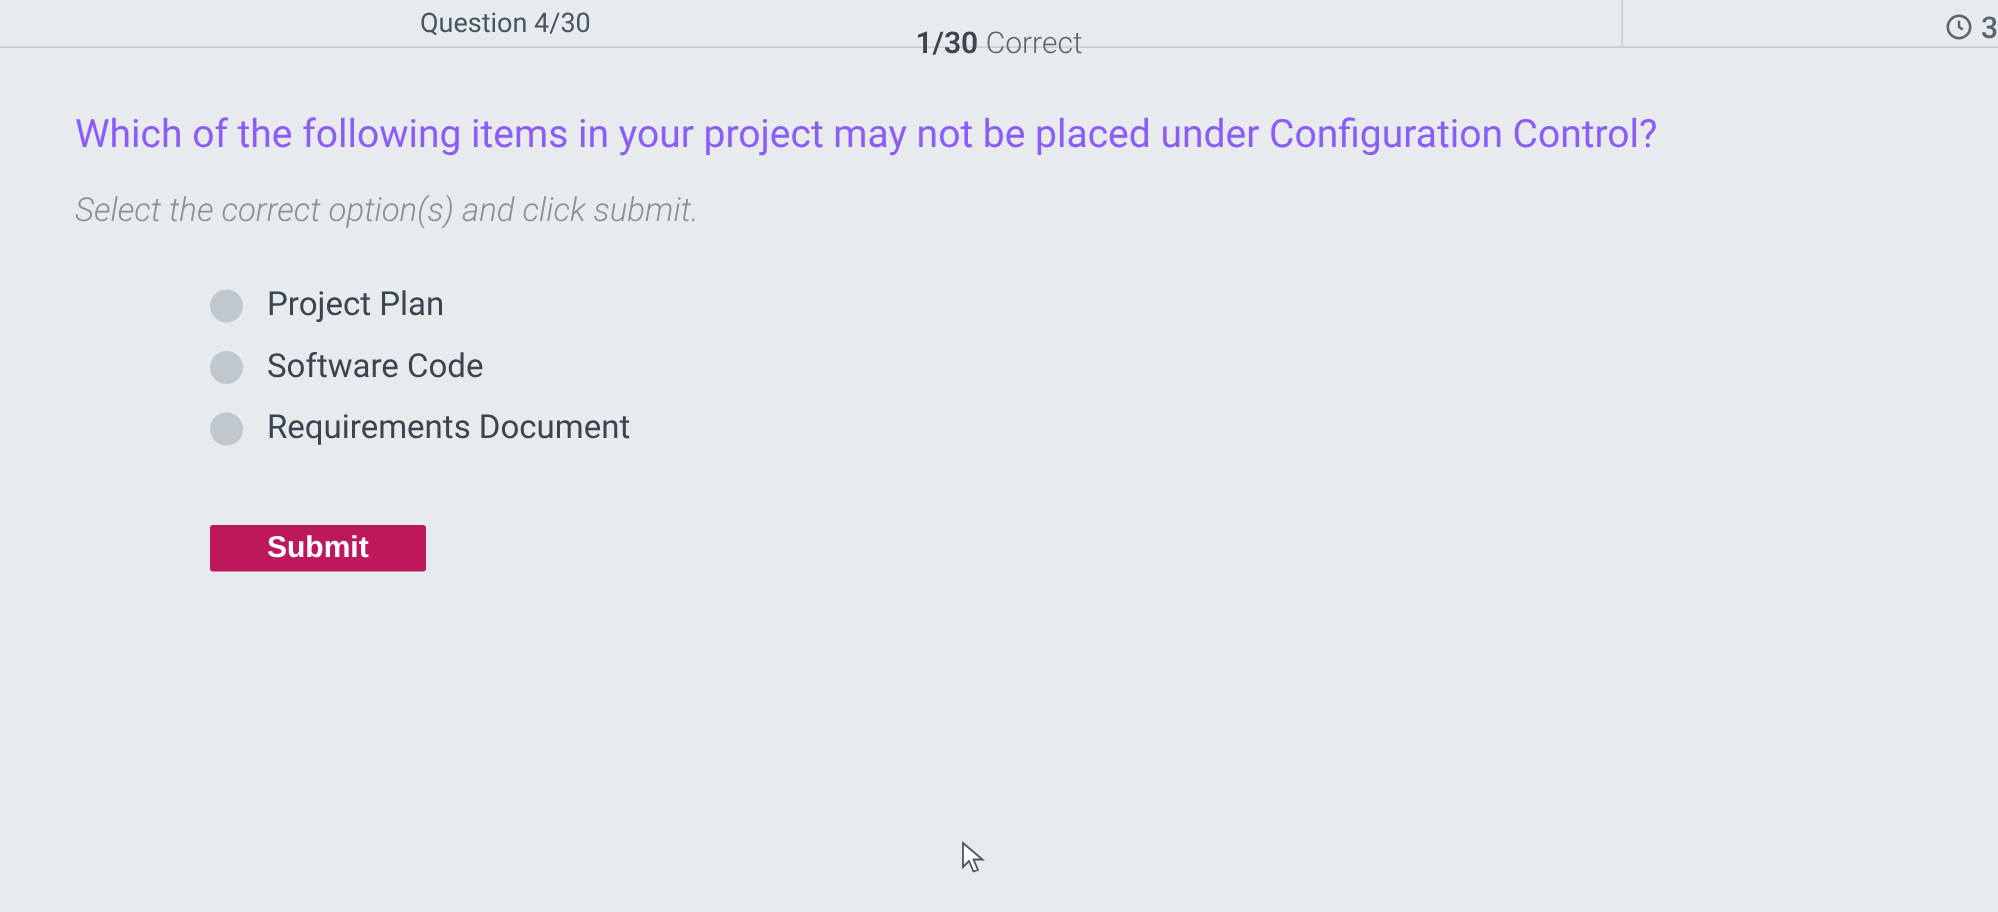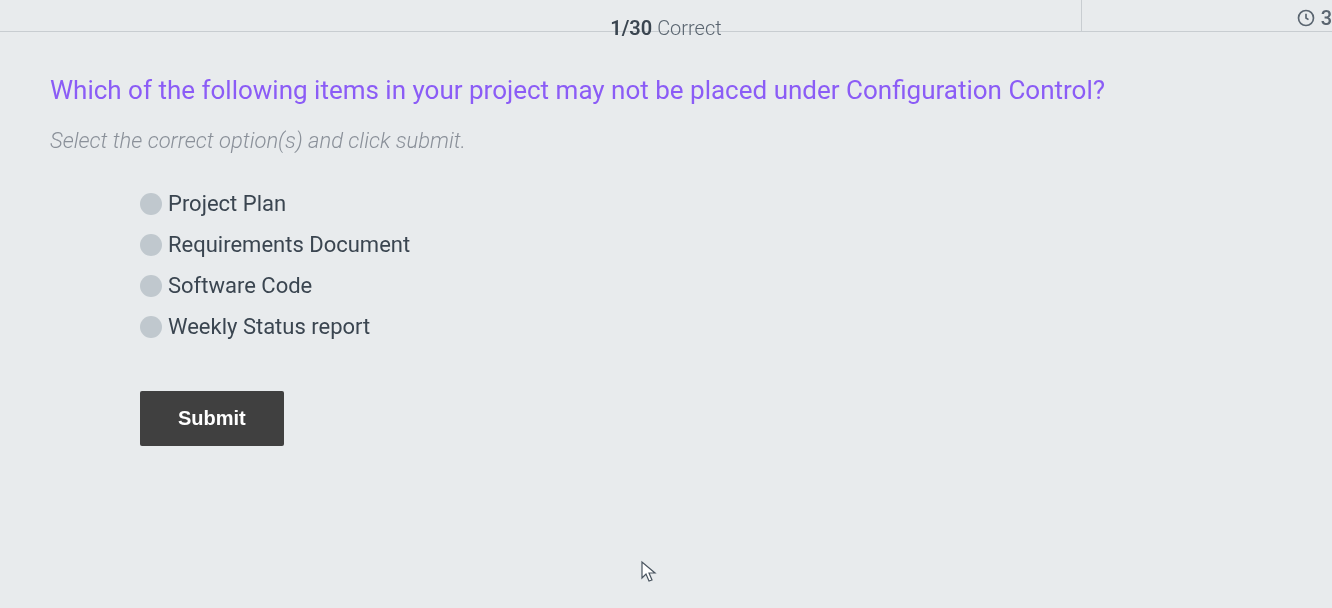--- a/index.html
+++ b/index.html
@@ -85,59 +85,60 @@
       margin-top: 20px;
       font-weight: 300;
     }
     .options {
       margin-top: 38px;
       padding-left: 90px;
     }
     .option {
       display: flex;
       align-items: center;
-      gap: 6px;
+      gap: 16px;
       margin-bottom: 16px;
       cursor: pointer;
     }
     .option-radio {
       width: 22px;
       height: 22px;
       border-radius: 50%;
       background: #c0c8ce;
       flex-shrink: 0;
     }
     .option-label {
       font-size: 22px;
       color: #3a4550;
       font-weight: 400;
     }
     .submit-btn {
       margin-top: 36px;
       margin-left: 90px;
-      background: #404040;
+      background: #be185d;
       color: #ffffff;
       border: none;
-      padding: 16px 38px;
+      padding: 4px 38px;
       font-size: 20px;
       font-weight: 600;
       cursor: pointer;
       border-radius: 2px;
     }
     .cursor {
       position: absolute;
       left: 640px;
       top: 560px;
       pointer-events: none;
     }
   </style>
 </head>
 <body>
 
 <div class="header">
+  <div class="header-left">Question 4/30</div>
   <div class="header-center">
     <span class="bold">1/30</span>
     <span class="light">Correct</span>
   </div>
   <div class="divider-v"></div>
   <div class="timer">
     <span class="timer-icon">
       <svg width="20" height="20" viewBox="0 0 24 24" fill="none" stroke="#5a6570" stroke-width="2">
         <circle cx="12" cy="12" r="9"></circle>
         <path d="M12 7v5l3 2"></path>
@@ -151,29 +152,25 @@
   <div class="question-text">Which of the following items in your project may not be placed under Configuration Control?</div>
   <div class="instruction">Select the correct option(s) and click submit.</div>
 
   <div class="options">
     <div class="option">
       <div class="option-radio"></div>
       <div class="option-label">Project Plan</div>
     </div>
     <div class="option">
       <div class="option-radio"></div>
-      <div class="option-label">Requirements Document</div>
-    </div>
-    <div class="option">
-      <div class="option-radio"></div>
       <div class="option-label">Software Code</div>
     </div>
     <div class="option">
       <div class="option-radio"></div>
-      <div class="option-label">Weekly Status report</div>
+      <div class="option-label">Requirements Document</div>
     </div>
   </div>
 
   <button class="submit-btn">Submit</button>
 </div>
 
 <div class="cursor">
   <svg width="20" height="24" viewBox="0 0 20 24" fill="none">
     <path d="M2 2 L2 18 L6 14 L9 21 L12 20 L9 13 L15 13 Z" fill="#ffffff" stroke="#4a5560" stroke-width="1.2"></path>
   </svg>

